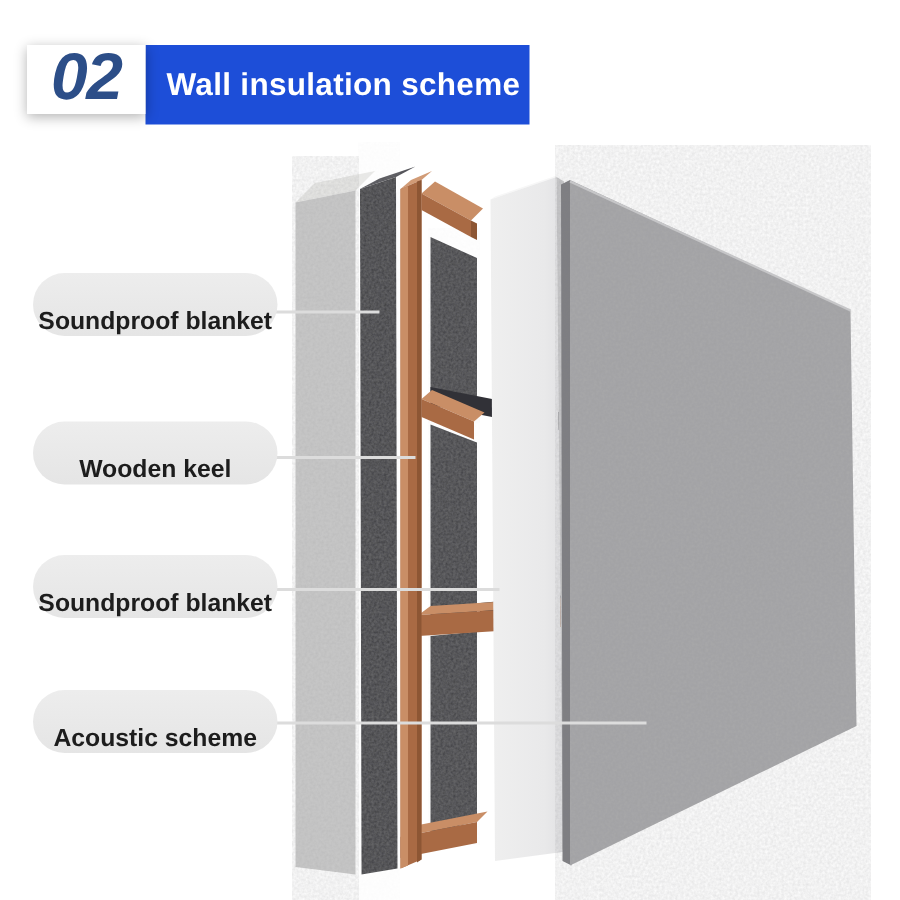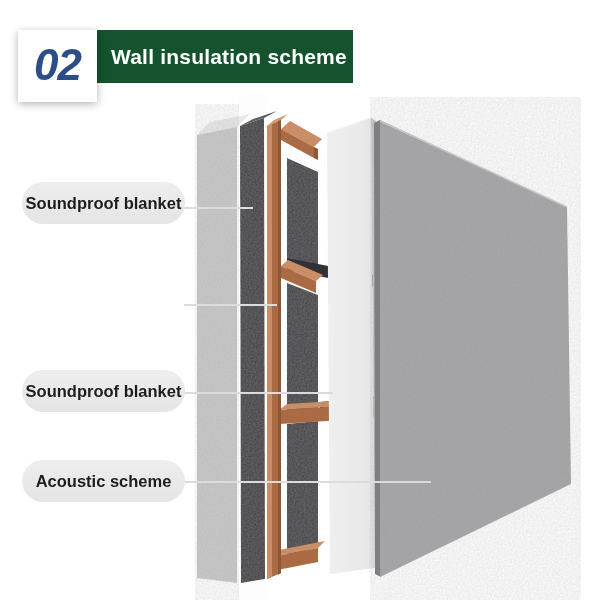--- a/index.html
+++ b/index.html
@@ -2,58 +2,61 @@
 <html><head>
 <meta charset="utf-8">
 <style>
   html,body{margin:0;padding:0;background:#fff;}
   #stage{
     position:relative;width:600px;height:600px;background:#ffffff;overflow:hidden;
     font-family:"Liberation Sans",sans-serif;
   }
   
   .num-box{
-    position:absolute;left:18px;top:30px;width:79px;height:72px;background:#ffffff;
+    position:absolute;left:18px;top:30px;width:79px;height:46px;background:#ffffff;
     box-shadow:0 2px 8px rgba(0,0,0,.30);z-index:3;
     display:flex;align-items:center;justify-content:center;
   }
   .num-box span{
     font-style:italic;font-weight:700;font-size:44px;line-height:1;color:#2c4e88;
     letter-spacing:-1px;transform:translateY(-1px);
   }
   .banner{
-    position:absolute;left:97px;top:30px;width:256px;height:53px;background:#14532d;z-index:2;
+    position:absolute;left:97px;top:30px;width:256px;height:53px;background:#1d4ed8;z-index:2;
     display:flex;align-items:center;box-sizing:border-box;padding-left:14px;
   }
   .banner span{color:#ffffff;font-size:21px;font-weight:700;letter-spacing:.2px;}
   
   .pill{
     position:absolute;left:22px;width:163px;height:42px;border-radius:21px;z-index:2;
     background:linear-gradient(180deg,#ededed 0%,#e5e5e5 100%);
-    display:flex;align-items:center;justify-content:center;
+    display:flex;align-items:flex-end;justify-content:center;
   }
   .pill span{font-size:16.5px;font-weight:700;color:#1d1d1d;white-space:nowrap;}
   .pill-1{top:182px;} .pill-2{top:281px;} .pill-3{top:370px;} .pill-4{top:460px;}
   
   #wall-svg{position:absolute;left:0;top:0;z-index:1;}
 </style>
 </head>
 <body>
 
 <div id="stage">
 
   <div class="num-box">
     <span>02</span>
   </div>
   <div class="banner">
     <span>Wall insulation scheme</span>
   </div>
 
   <div class="pill pill-1">
     <span>Soundproof blanket</span>
+  </div>
+  <div class="pill pill-2">
+    <span>Wooden keel</span>
   </div>
   <div class="pill pill-3">
     <span>Soundproof blanket</span>
   </div>
   <div class="pill pill-4">
     <span>Acoustic scheme</span>
   </div>
 
   <svg id="wall-svg" width="600" height="600" viewBox="0 0 600 600">
     <defs>

